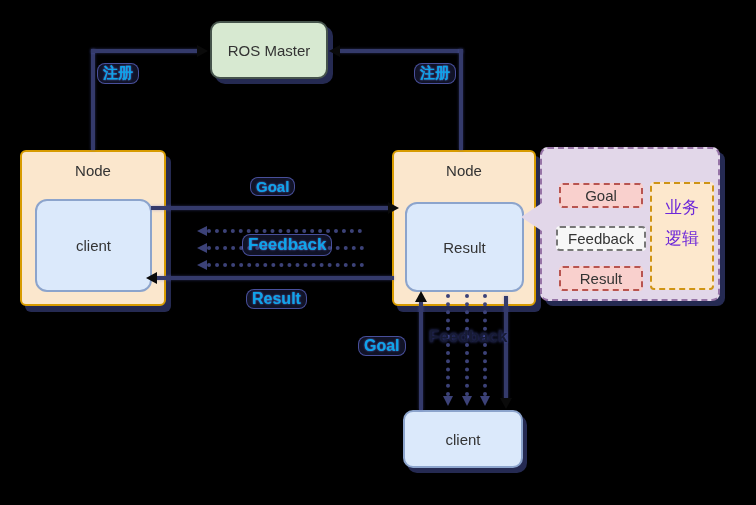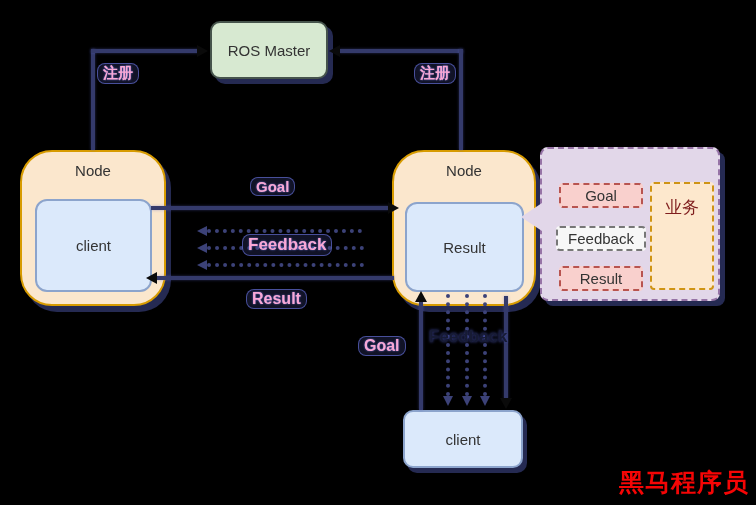--- a/index.html
+++ b/index.html
@@ -8,21 +8,21 @@
     font-family:"Liberation Sans", sans-serif;
   }
   
   .box{position:absolute;box-sizing:border-box;display:flex;align-items:center;justify-content:center;color:#333;}
   .ros-master{
     left:210px;top:21px;width:118px;height:58px;
     background:#d7e9d1;border:2px solid #46544c;border-radius:10px;
     box-shadow:5px 5px 0 #252a52;font-size:15px;
   }
   .node{
-    background:#fbe7cd;border:2px solid #d79b00;border-radius:32px;
+    background:#fbe7cd;border:2px solid #d79b00;border-radius:6px;
     box-shadow:5px 6px 0 #252a52;
   }
   .node-left{left:20px;top:150px;width:146px;height:156px;}
   .node-right{left:392px;top:150px;width:144px;height:156px;}
   .node-title{position:absolute;top:10px;left:0;right:0;text-align:center;font-size:15px;color:#333;}
   .inner-box{
     position:absolute;box-sizing:border-box;display:flex;align-items:center;justify-content:center;
     background:#dbe9fb;border:2px solid #8ca4cc;border-radius:12px;font-size:15px;color:#333;
   }
   .client-left{left:13px;top:47px;width:117px;height:93px;}
@@ -48,37 +48,37 @@
   .pill{
     position:absolute;box-sizing:border-box;display:flex;align-items:center;justify-content:center;
     border-radius:4px;font-size:15px;color:#333;
   }
   .pill-goal{left:17px;top:34px;width:84px;height:25px;background:#f9d0cd;border:2px dashed #b85450;}
   .pill-feedback{left:14px;top:77px;width:90px;height:25px;background:#f7f7f7;border:2px dashed #777;}
   .pill-result{left:17px;top:117px;width:84px;height:25px;background:#f9d0cd;border:2px dashed #b85450;}
   .requirement{
     position:absolute;left:108px;top:33px;width:64px;height:108px;box-sizing:border-box;
     background:#fde8cd;border:2px dashed #cf9415;border-radius:4px;
-    font-size:17px;color:#7f1d1d;text-align:center;line-height:1.85;padding-top:8px;
+    font-size:17px;color:#6d28d9;text-align:center;line-height:1.85;padding-top:8px;
   }
   .requirement span{display:block;}
   
   .edge{position:absolute;background:#343a6b;box-shadow:0 0 3px rgba(90,100,200,.45);z-index:5;}
   .dotline-h{position:absolute;height:0;border-top:4px dotted #3c4278;z-index:5;}
   .dotline-v{position:absolute;width:0;border-left:4px dotted #3c4278;z-index:5;}
   .arrow{position:absolute;width:0;height:0;z-index:6;}
   .ar-right{border-top:6px solid transparent;border-bottom:6px solid transparent;border-left:11px solid #0a0a0a;}
   .ar-left{border-top:6px solid transparent;border-bottom:6px solid transparent;border-right:11px solid #0a0a0a;}
   .ar-up{border-left:6px solid transparent;border-right:6px solid transparent;border-bottom:11px solid #0a0a0a;}
   .ar-down{border-left:6px solid transparent;border-right:6px solid transparent;border-top:11px solid #0a0a0a;}
   .ar-left-navy{border-top:5px solid transparent;border-bottom:5px solid transparent;border-right:10px solid #3c4278;}
   .ar-down-navy{border-left:5px solid transparent;border-right:5px solid transparent;border-top:10px solid #3c4278;}
   
   .edge-label{
-    position:absolute;z-index:7;font-weight:bold;color:#f9a8d4;
+    position:absolute;z-index:7;font-weight:bold;color:#0ea5e9;
     background:rgba(60,68,140,.28);border:1px solid rgba(95,105,205,.7);border-radius:8px;
     padding:0 5px;text-shadow:0 0 2px rgba(110,120,230,.95);white-space:nowrap;
   }
   .edge-label.plain{background:none;border:none;color:#171b34;text-shadow:0 0 3px rgba(70,80,175,.9);}
   
   .watermark{
     position:absolute;left:619px;top:466px;z-index:8;
     color:#f50505;font-size:25px;font-weight:bold;letter-spacing:1px;white-space:nowrap;
   }
 </style>
@@ -111,20 +111,21 @@
       <span>Goal</span>
     </div>
     <div class="pill pill-feedback">
       <span>Feedback</span>
     </div>
     <div class="pill pill-result">
       <span>Result</span>
     </div>
     <div class="requirement">
       <span>业务</span>
+      <span>逻辑</span>
     </div>
   </div>
 
   <div class="bottom-client">
     <span>client</span>
   </div>
 
   <div class="edge" style="left:91px;top:49px;width:4px;height:101px;"></div>
   <div class="edge" style="left:91px;top:49px;width:108px;height:4px;"></div>
   <div class="arrow ar-right" style="left:197px;top:45px;"></div>
@@ -160,15 +161,14 @@
   <div class="arrow ar-down" style="left:500px;top:398px;"></div>
 
   <div class="edge-label" style="left:97px;top:63px;font-size:15px;">注册</div>
   <div class="edge-label" style="left:414px;top:63px;font-size:15px;">注册</div>
   <div class="edge-label" style="left:250px;top:177px;font-size:15px;">Goal</div>
   <div class="edge-label" style="left:242px;top:234px;font-size:17px;">Feedback</div>
   <div class="edge-label" style="left:246px;top:289px;font-size:16px;">Result</div>
   <div class="edge-label" style="left:358px;top:336px;font-size:16px;">Goal</div>
   <div class="edge-label plain" style="left:424px;top:327px;font-size:17px;">Feedback</div>
 
-  <div class="watermark">黑马程序员</div>
 
 </div>
 
 </body></html>

